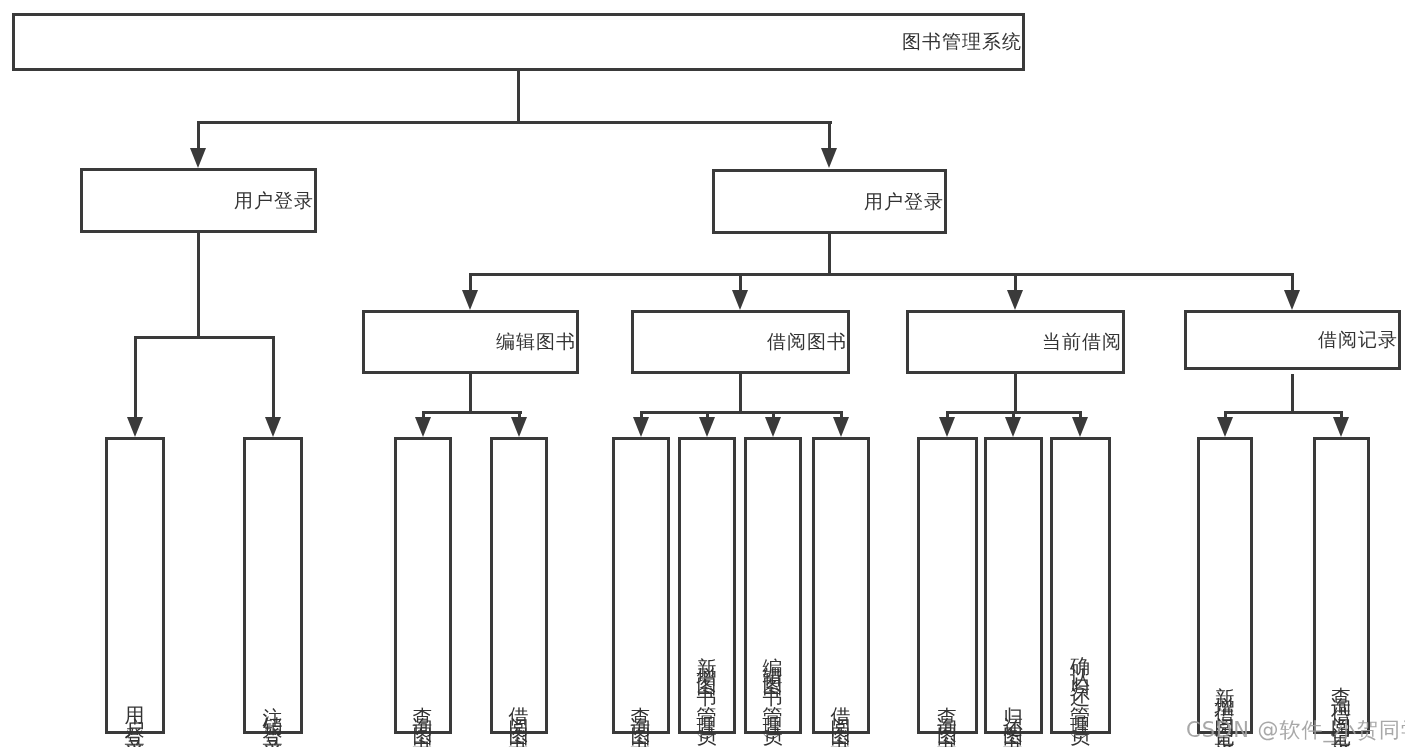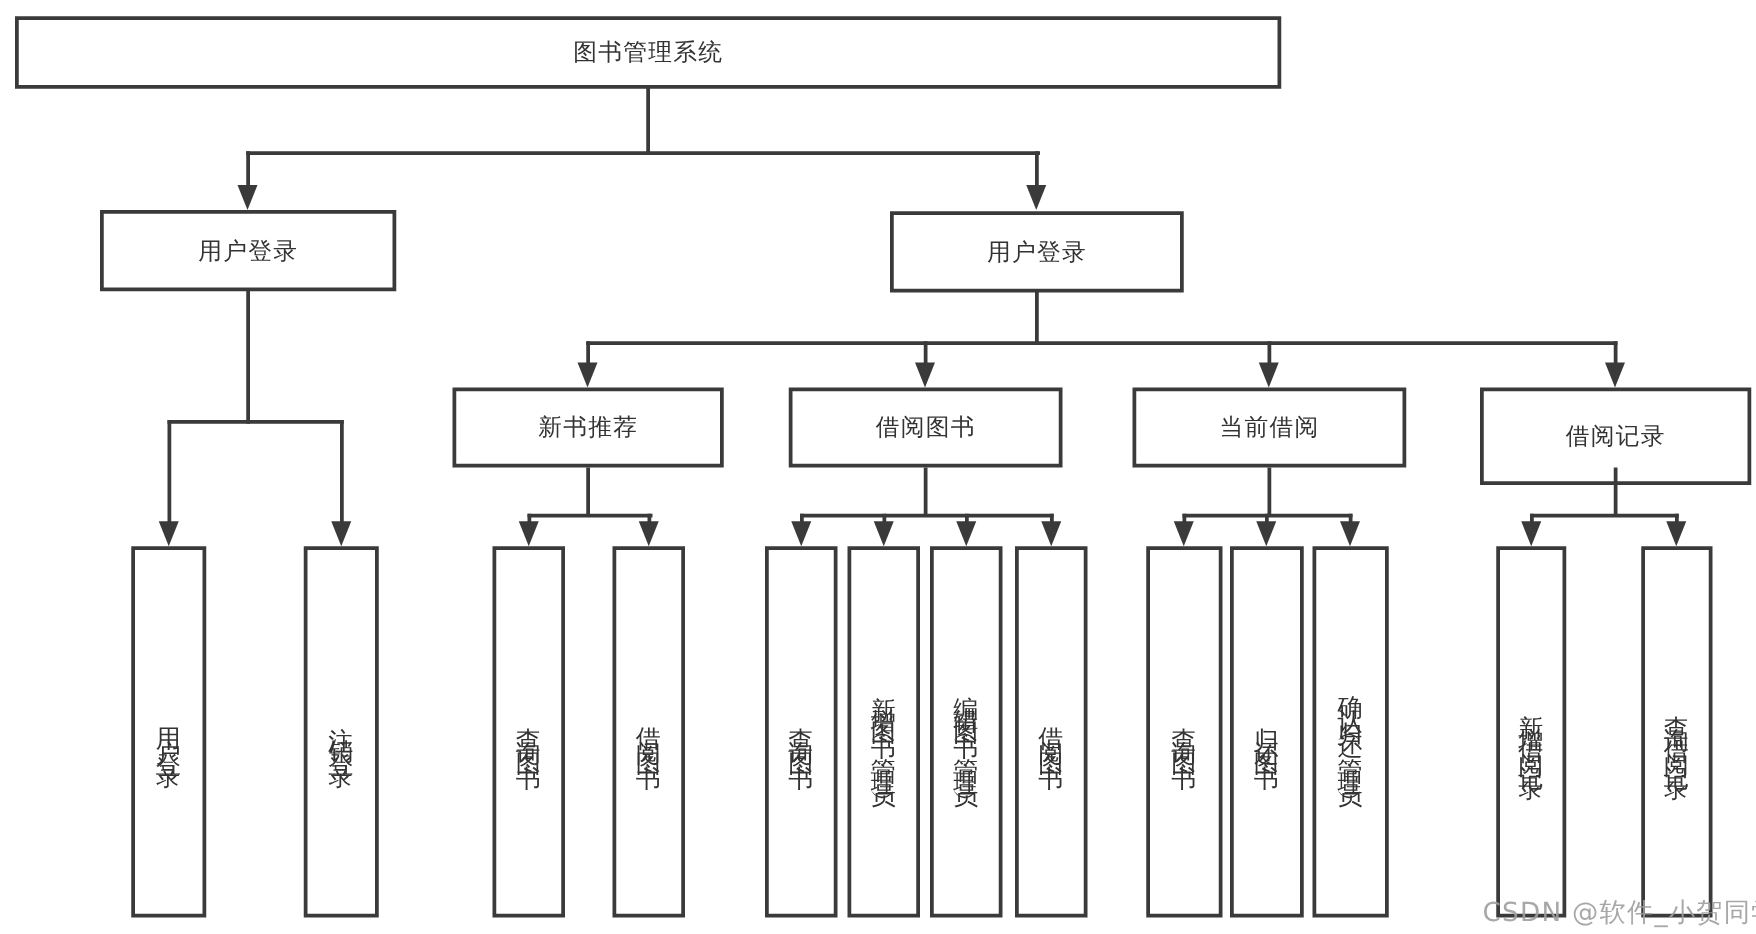--- a/index.html
+++ b/index.html
@@ -4,21 +4,21 @@
 <style>
   html,body{margin:0;padding:0;background:#fff;}
   .canvas{
     position:relative;width:1405px;height:747px;background:#ffffff;
     font-family:"DejaVu Sans","Liberation Sans",sans-serif;
     overflow:hidden;
   }
   .box{
     position:absolute;box-sizing:border-box;
     border:3px solid #3a3a3a;background:#ffffff;
-    display:flex;align-items:center;justify-content:center;
+    display:flex;align-items:center;justify-content:flex-end;
     color:#333333;
   }
   .hbox{font-size:19px;letter-spacing:1px;}
   .vbox{
     writing-mode:vertical-rl;text-orientation:mixed;
     font-size:20px;letter-spacing:10px;line-height:1.1;
   }
   .hline,.vline{position:absolute;background:#3a3a3a;}
   .hline{height:3px;}
   .vline{width:3px;}
@@ -44,29 +44,29 @@
   </div>
 
   <div class="box hbox" style="left:80px;top:168px;width:237px;height:65px">
     <span>用户登录</span>
   </div>
   <div class="box hbox" style="left:712px;top:169px;width:235px;height:65px">
     <span>用户登录</span>
   </div>
 
   <div class="box hbox" style="left:362px;top:310px;width:217px;height:64px">
-    <span>新书推荐</span>
+    <span>编辑图书</span>
   </div>
   <div class="box hbox" style="left:631px;top:310px;width:219px;height:64px">
     <span>借阅图书</span>
   </div>
   <div class="box hbox" style="left:906px;top:310px;width:219px;height:64px">
     <span>当前借阅</span>
   </div>
-  <div class="box hbox" style="left:1184px;top:310px;width:217px;height:78px">
+  <div class="box hbox" style="left:1184px;top:310px;width:217px;height:60px">
     <span>借阅记录</span>
   </div>
 
   <div class="box vbox" style="left:105px;top:437px;width:60px;height:297px">
     <span>用户登录</span>
   </div>
   <div class="box vbox" style="left:243px;top:437px;width:60px;height:297px">
     <span>注销登录</span>
   </div>
   <div class="box vbox" style="left:394px;top:437px;width:58px;height:297px">

